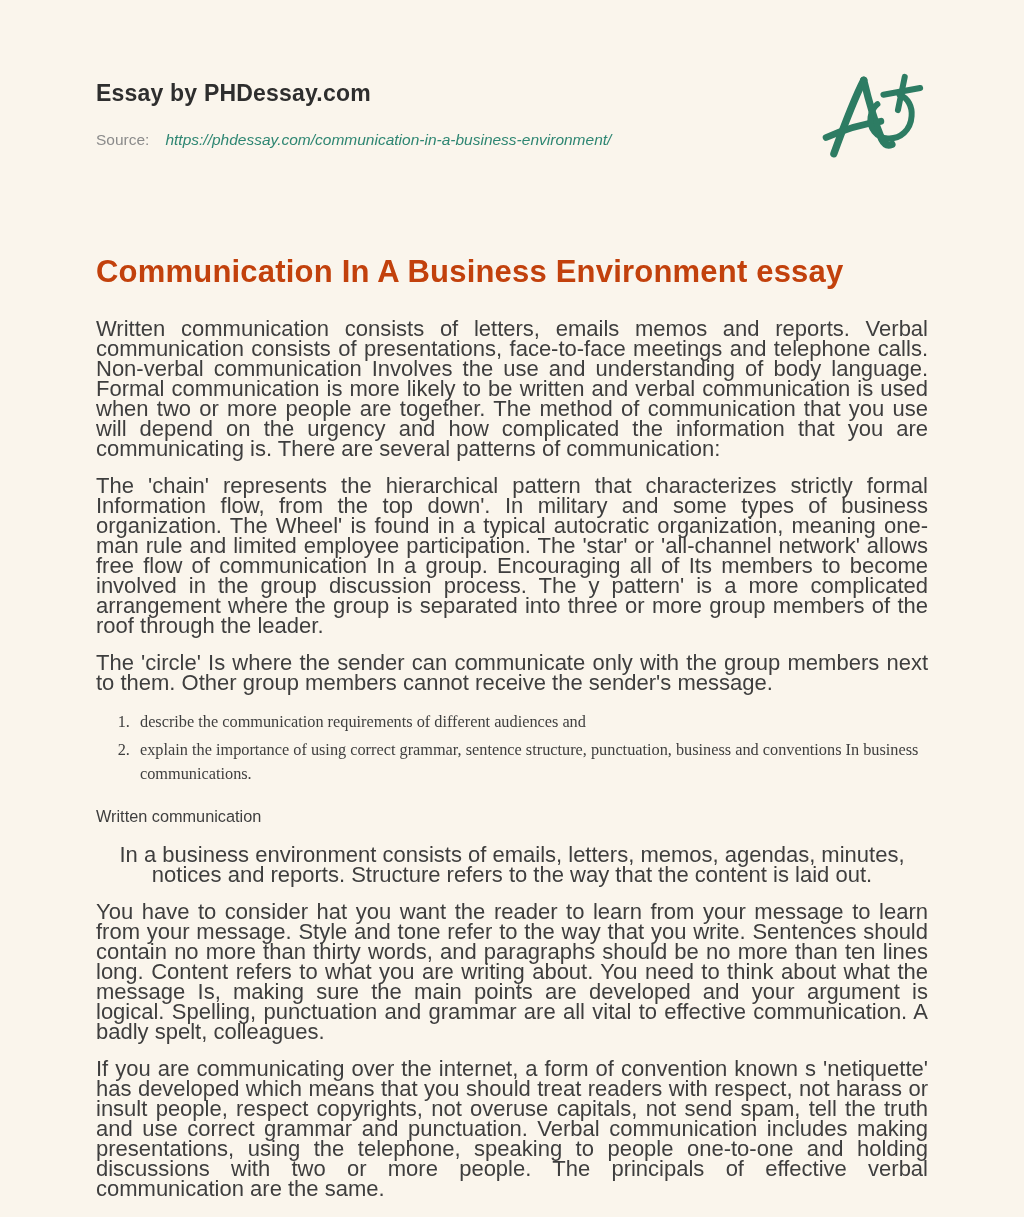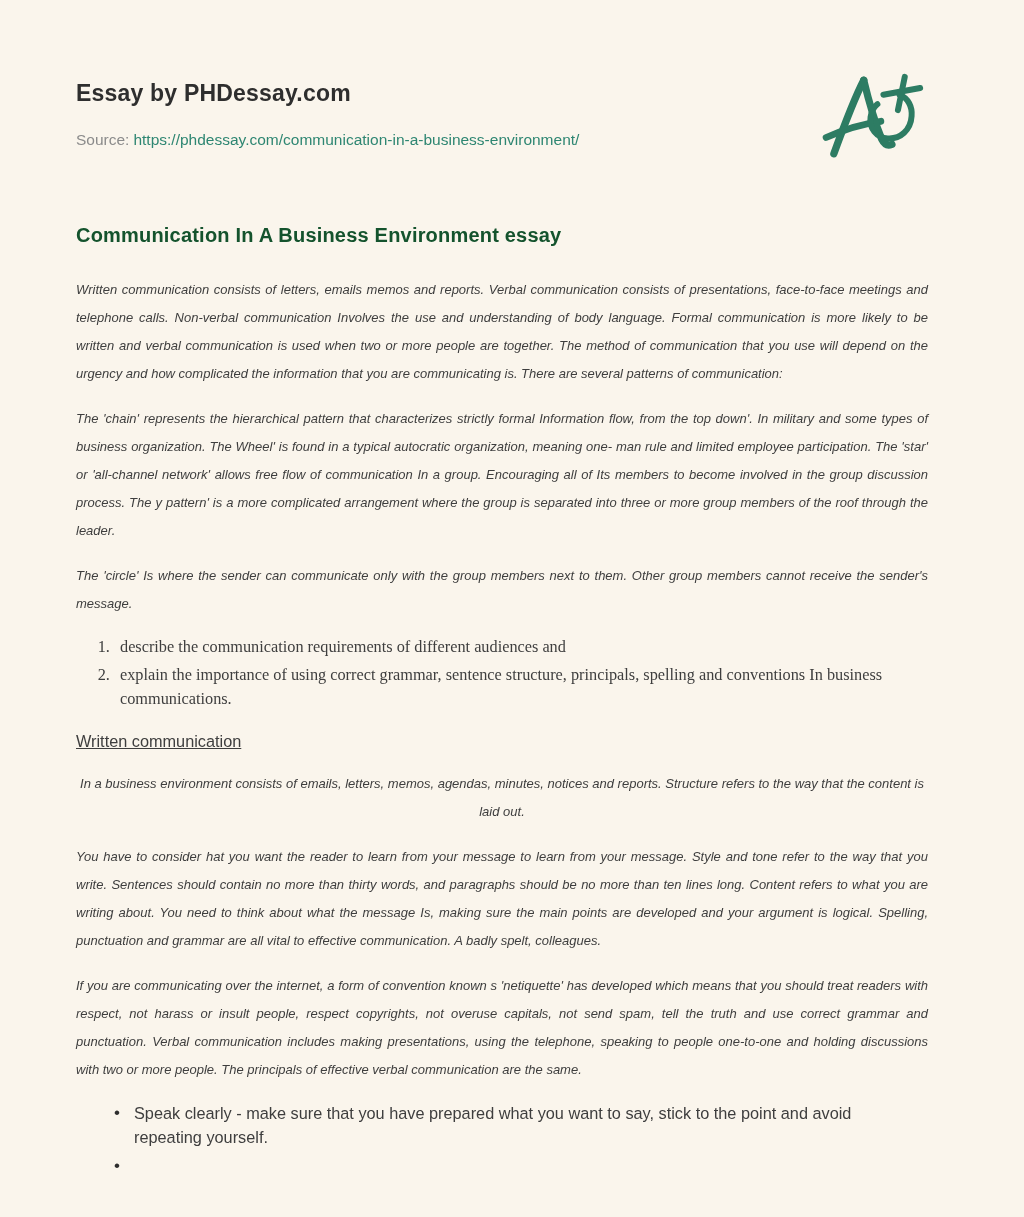--- a/index.html
+++ b/index.html
@@ -6,21 +6,21 @@
   html, body {
     width: 1024px;
     height: 1217px;
     overflow: hidden;
     background: #faf5ec;
     font-family: "Liberation Sans", sans-serif;
   }
   .page {
     width: 1024px;
     height: 994px;
-    padding: 76px 96px 0 76px;
+    padding: 76px 96px 0 96px;
     background: #faf5ec;
   }
   
   .header {
     display: flex;
     justify-content: space-between;
     align-items: flex-start;
   }
   .byline {
     font-size: 23px;
@@ -30,66 +30,65 @@
     padding-top: 4px;
   }
   .source-line {
     margin-top: 24px;
     font-size: 15.5px;
     color: #8b8b8b;
   }
   .source-line a {
     color: #2e8672;
     text-decoration: none;
-    margin-left: 4px;
+    margin-left: 16px;
+    font-style: italic;
   }
   .logo {
     width: 108px;
     height: 94px;
     flex: 0 0 auto;
     margin-top: -6px;
     margin-right: 0px;
   }
   
   .title {
-    margin-top: 60px;
-    font-size: 20px;
+    margin-top: 90px;
+    font-size: 31px;
     font-weight: bold;
-    color: #14532d;
+    color: #c2410c;
     letter-spacing: 0.2px;
   }
   
   .body-copy { margin-top: 29px; }
   .para {
-    font-size: 13px;
-    line-height: 28px;
+    font-size: 22px;
+    line-height: 20px;
     color: #3e3e3e;
     text-align: justify;
     margin-bottom: 17px;
-    font-style: italic;
   }
   .para.no-justify { text-align: center; }
   ol.numbered {
     margin: 0 0 17px 0;
     padding-left: 38px;
   }
   ol.numbered li {
     font-size: 16.3px;
     line-height: 24.2px;
     color: #3e3e3e;
     padding-left: 6px;
     margin-bottom: 4px;
     font-family: Liberation Serif, serif;
   }
   .subheading {
     font-size: 16.3px;
     line-height: 24.2px;
     color: #3e3e3e;
     margin-bottom: 17px;
-    text-decoration: underline;
   }
   ul.bullets {
     margin: 14px;
     padding-left: 38px;
     list-style: none;
   }
   ul.bullets li {
     font-size: 16.3px;
     line-height: 24.2px;
     color: #3e3e3e;
@@ -134,21 +133,21 @@
   <div class="body-copy">
 
     <p class="para">Written communication consists of letters, emails memos and reports. Verbal communication consists of presentations, face-to-face meetings and telephone calls. Non-verbal communication Involves the use and understanding of body language. Formal communication is more likely to be written and verbal communication is used when two or more people are together. The method of communication that you use will depend on the urgency and how complicated the information that you are communicating is. There are several patterns of communication:</p>
 
     <p class="para">The 'chain' represents the hierarchical pattern that characterizes strictly formal Information flow, from the top down'. In military and some types of business organization. The Wheel' is found in a typical autocratic organization, meaning one- man rule and limited employee participation. The 'star' or 'all-channel network' allows free flow of communication In a group. Encouraging all of Its members to become involved in the group discussion process. The y pattern' is a more complicated arrangement where the group is separated into three or more group members of the roof through the leader.</p>
 
     <p class="para">The 'circle' Is where the sender can communicate only with the group members next to them. Other group members cannot receive the sender's message.</p>
 
     <ol class="numbered">
       <li>describe the communication requirements of different audiences and</li>
-      <li>explain the importance of using correct grammar, sentence structure, principals, spelling and conventions In business communications.</li>
+      <li>explain the importance of using correct grammar, sentence structure, punctuation, business and conventions In business communications.</li>
     </ol>
 
     <p class="subheading">Written communication</p>
 
     <p class="para no-justify">In a business environment consists of emails, letters, memos, agendas, minutes, notices and reports. Structure refers to the way that the content is laid out.</p>
 
     <p class="para">You have to consider hat you want the reader to learn from your message to learn from your message. Style and tone refer to the way that you write. Sentences should contain no more than thirty words, and paragraphs should be no more than ten lines long. Content refers to what you are writing about. You need to think about what the message Is, making sure the main points are developed and your argument is logical. Spelling, punctuation and grammar are all vital to effective communication. A badly spelt, colleagues.</p>
 
     <p class="para">If you are communicating over the internet, a form of convention known s 'netiquette' has developed which means that you should treat readers with respect, not harass or insult people, respect copyrights, not overuse capitals, not send spam, tell the truth and use correct grammar and punctuation. Verbal communication includes making presentations, using the telephone, speaking to people one-to-one and holding discussions with two or more people. The principals of effective verbal communication are the same.</p>
 

